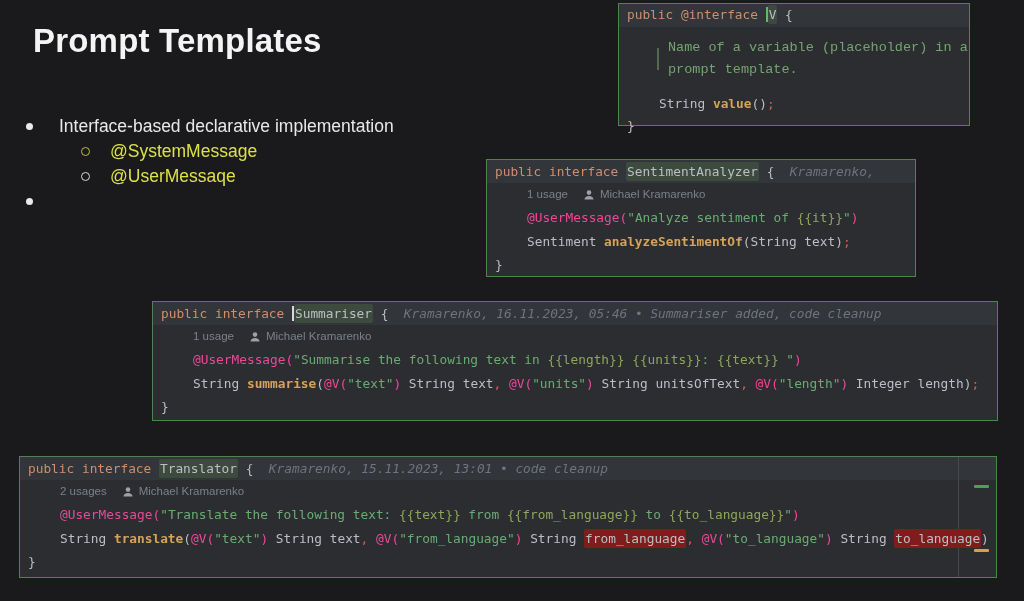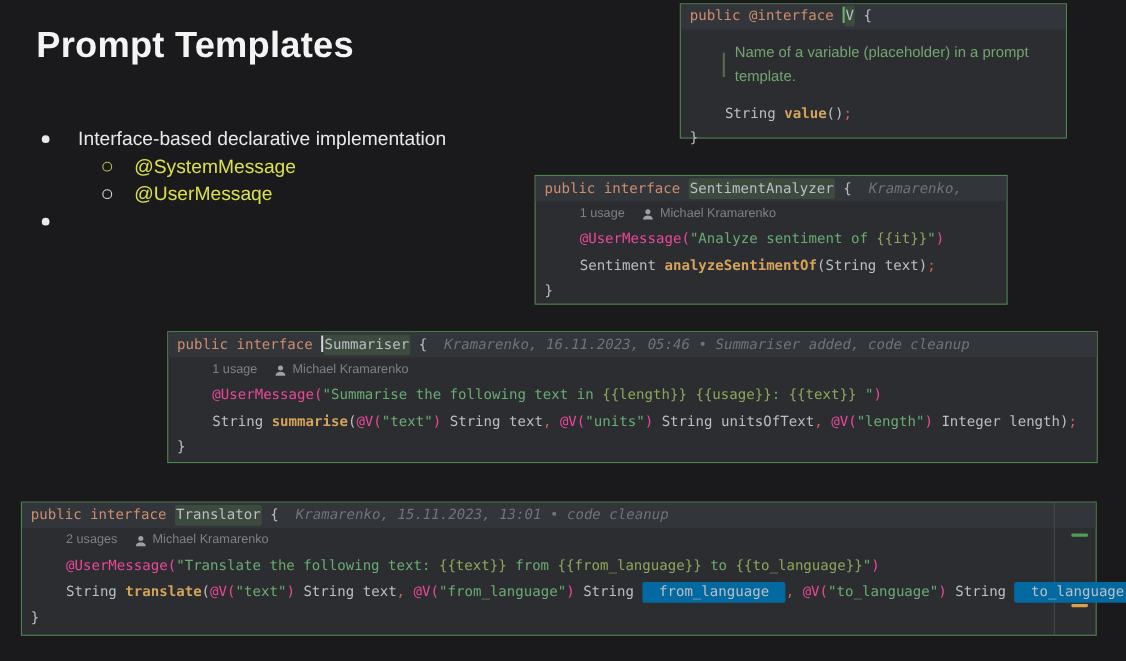--- a/index.html
+++ b/index.html
@@ -1,21 +1,21 @@
 <!DOCTYPE html>
 <html><head>
 <meta charset="utf-8">
 <style>
   html,body{margin:0;padding:0;background:#101010;}
   #slide{position:relative;width:1024px;height:601px;background:#1a1a1c;overflow:hidden;
          font-family:"Liberation Sans",sans-serif;}
 
   
   .title{position:absolute;left:33px;top:22px;font-size:33px;font-weight:700;color:#f4f4f4;letter-spacing:.2px;}
-  .bullets{position:absolute;left:33px;top:114px;}
+  .bullets{position:absolute;left:21px;top:114px;}
   .brow{display:flex;align-items:center;height:25px;font-size:17.5px;color:#e8e8e8;}
   .brow .mark{flex:0 0 auto;}
   .lvl1 .mark{margin-left:5px;width:7px;height:7px;border-radius:50%;background:#eaeaea;margin-right:26px;}
   .lvl2 .mark{margin-left:60px;width:7px;height:7px;border-radius:50%;border:1.5px solid #d8d8d8;background:transparent;margin-right:20px;}
   .lvl2 .mark.circle-yellow{border-color:#b9bd45;}
   .btxt .c-w{color:#e8e8e8;}
   .btxt .c-y{color:#dce14b;}
 
   
   .blk{position:absolute;background:#2b2d30;border:1px solid #4f8350;box-sizing:border-box;
@@ -34,36 +34,36 @@
   .tk{white-space:pre;}
   .kw{color:#cf8e6d;}
   .ann{color:#ec4899;}
   .str{color:#6aab73;}
   .ph{color:#8ea65c;}
   .typ{color:#bcbec4;}
   .decl{color:#d5a35b;font-weight:bold;}
   .pun{color:#d06052;}
   .blame{color:#70747b;font-style:italic;}
   .sel{background:#3d4b3f;border-radius:2px;padding:2px 1px;}
-  .hl{background:#0369a1;border-radius:2px;padding:2px 15px;}
+  .hl{background:#7f1d1d;border-radius:2px;padding:2px 1px;}
   .caret{display:inline-block;width:2px;height:15px;vertical-align:-3px;}
   .caret.g{background:#63b965;}
   .caret.w{background:#d6d9dd;}
 
   
   .line.usage{display:flex;align-items:center;font-family:"Liberation Sans",sans-serif;
               font-size:11.5px;color:#7d8188;}
   .line.usage .ucount{margin-right:15px;}
   .line.usage .uicon{display:inline-flex;margin-right:5px;}
   .line.usage .uauthor{color:#7d8188;}
 
   
   .blk0 .line.doc{margin-top:21px;height:24px;display:flex;align-items:center;white-space:normal;}
   .docbar{width:2px;height:22px;background:#57684e;margin-left:30px;flex:0 0 auto;}
-  .doctext{margin-left:9px;font-family:Liberation Sans, sans-serif;font-size:13.5px;color:#74a471;}
+  .doctext{margin-left:9px;font-family:Liberation Mono, monospace;font-size:13.5px;color:#74a471;}
 
   
   .guide{position:absolute;top:0;bottom:0;left:938px;width:1px;background:#47494c;}
   .marker{position:absolute;width:15px;height:3px;border-radius:1px;}
   .marker.green{left:954px;top:28px;background:#4f9e58;}
   .marker.orange{left:954px;top:92px;background:#d9a04c;}
 </style>
 </head>
 <body>
 
@@ -112,21 +112,21 @@
       <div class="line close"><span class="tk typ">}</span></div>
     </div>
 
   <div class="blk blk2">
     <div class="caretband"></div>
   <div class="line sig"><span class="tk kw">public </span><span class="tk kw">interface </span><span class="caret w"></span><span class="tk typ sel">Summariser</span><span class="tk typ"> {</span><span class="tk blame">  Kramarenko, 16.11.2023, 05:46 • Summariser added, code cleanup</span></div>
       <div class="line usage ind"><span class="ucount">1 usage</span><span class="uicon"><svg width="12" height="12" viewBox="0 0 12 12">
             <circle cx="6" cy="3.6" r="2.3" fill="#9da0a8"></circle>
             <path d="M1.5 10.6c0-2.4 2-3.7 4.5-3.7s4.5 1.3 4.5 3.7z" fill="#9da0a8"></path>
           </svg></span><span class="uauthor">Michael Kramarenko</span></div>
-      <div class="line code ind"><span class="tk ann">@UserMessage</span><span class="tk ann">(</span><span class="tk str">"Summarise the following text in </span><span class="tk ph">{{length}}</span><span class="tk str"> </span><span class="tk ph">{{usage}}</span><span class="tk str">: </span><span class="tk ph">{{text}}</span><span class="tk str"> "</span><span class="tk ann">)</span></div>
+      <div class="line code ind"><span class="tk ann">@UserMessage</span><span class="tk ann">(</span><span class="tk str">"Summarise the following text in </span><span class="tk ph">{{length}}</span><span class="tk str"> </span><span class="tk ph">{{units}}</span><span class="tk str">: </span><span class="tk ph">{{text}}</span><span class="tk str"> "</span><span class="tk ann">)</span></div>
       <div class="line code ind"><span class="tk typ">String </span><span class="tk decl">summarise</span><span class="tk typ">(</span><span class="tk ann">@V</span><span class="tk ann">(</span><span class="tk str">"text"</span><span class="tk ann">)</span><span class="tk typ"> String text</span><span class="tk pun">,</span><span class="tk typ"> </span><span class="tk ann">@V</span><span class="tk ann">(</span><span class="tk str">"units"</span><span class="tk ann">)</span><span class="tk typ"> String unitsOfText</span><span class="tk pun">,</span><span class="tk typ"> </span><span class="tk ann">@V</span><span class="tk ann">(</span><span class="tk str">"length"</span><span class="tk ann">)</span><span class="tk typ"> Integer length</span><span class="tk typ">)</span><span class="tk pun">;</span></div>
       <div class="line close"><span class="tk typ">}</span></div>
     </div>
 
   <div class="blk blk3">
     <div class="caretband"></div>
     <div class="guide"></div>
     <div class="marker green"></div>
     <div class="marker orange"></div>
   <div class="line sig"><span class="tk kw">public </span><span class="tk kw">interface </span><span class="tk typ sel">Translator</span><span class="tk typ"> {</span><span class="tk blame">  Kramarenko, 15.11.2023, 13:01 • code cleanup</span></div>

